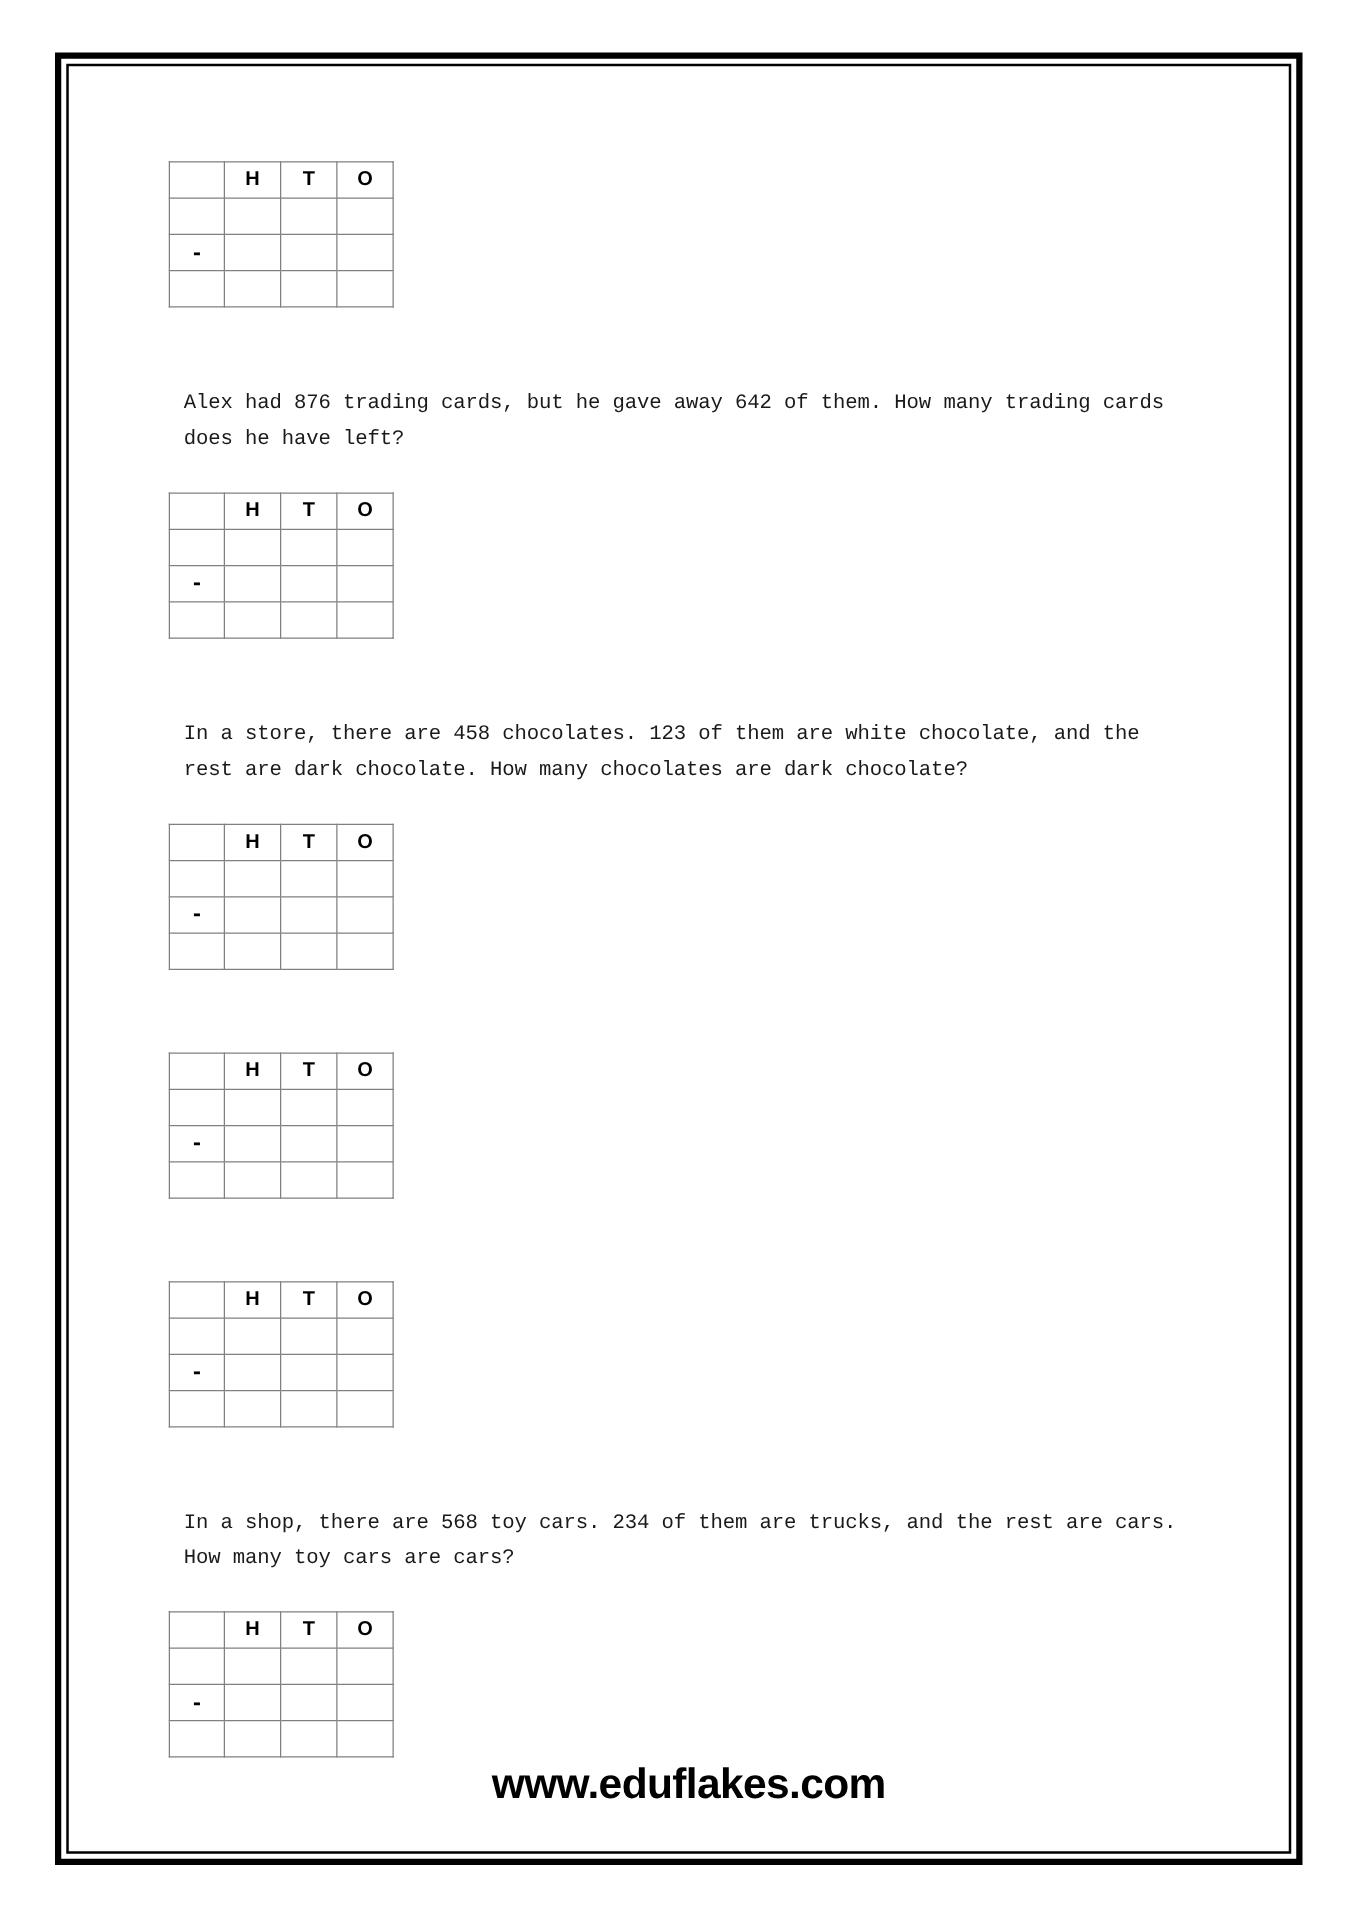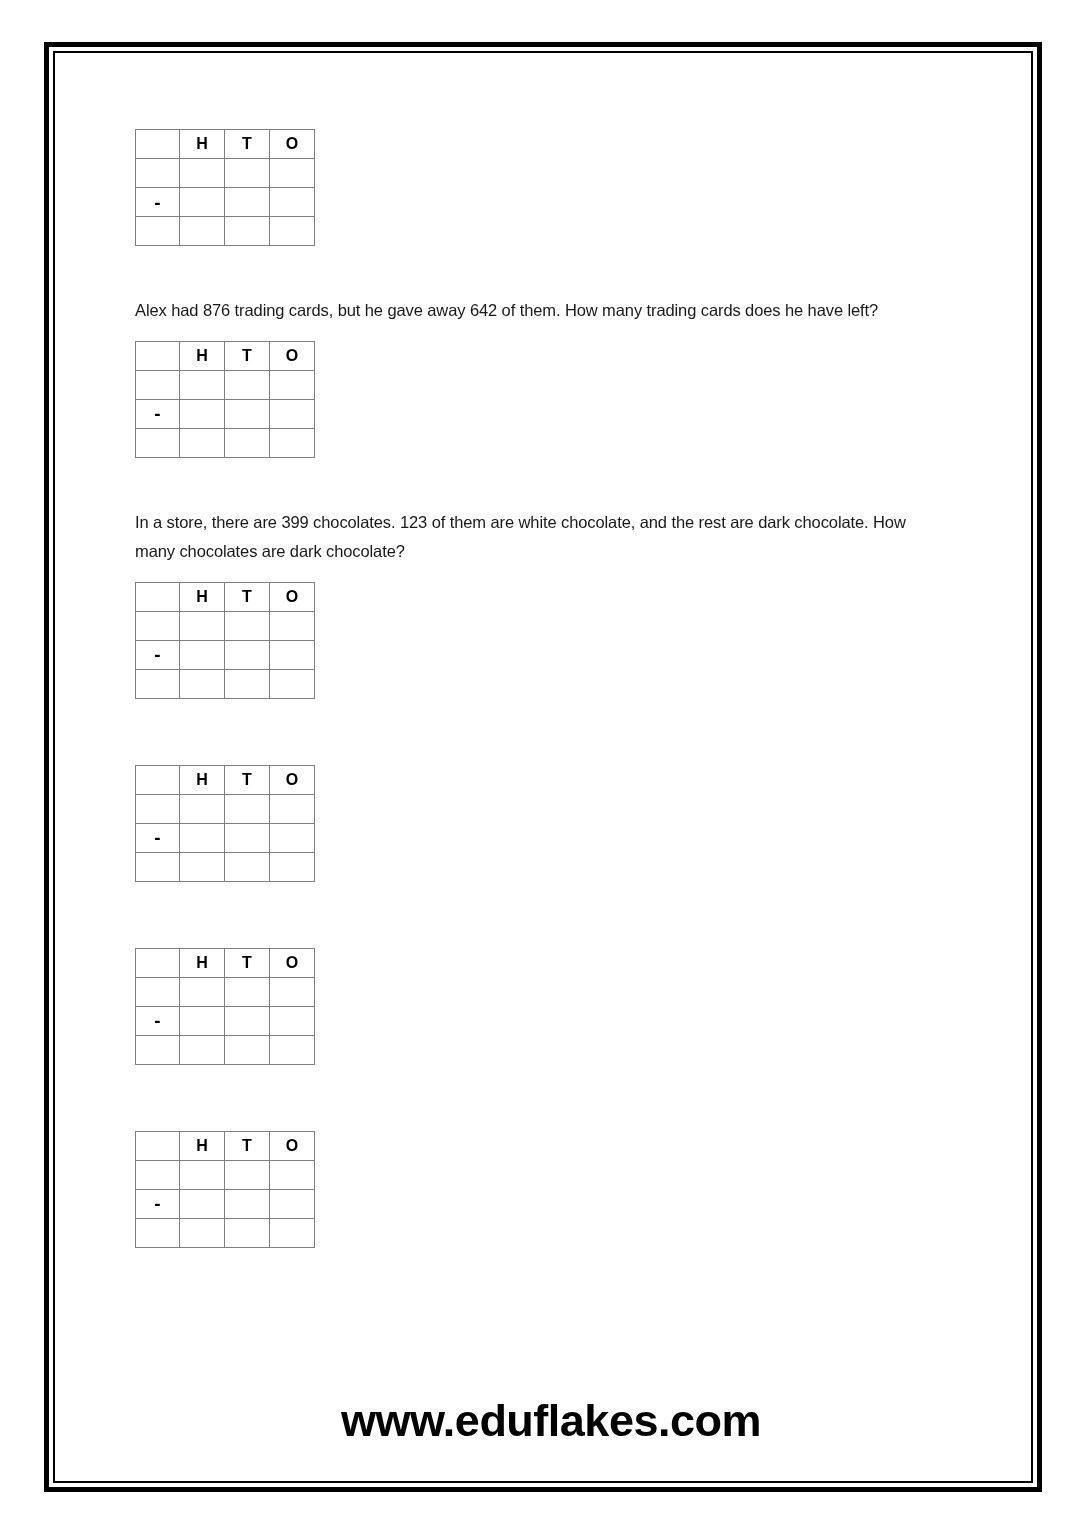--- a/index.html
+++ b/index.html
@@ -65,43 +65,43 @@
     line-height: 1;
   }
   .pv-table td.lead { width: 43px; }
   .pv-table td.op {
     font-size: 19px;
     font-weight: bold;
   }
 
   
   .question {
-    font-family: Liberation Sans, sans-serif;
+    font-family: Liberation Mono, monospace;
     font-size: 16.5px;
     line-height: 1.75;
     color: #1a1a1a;
     letter-spacing: -0.1px;
     max-width: 815px;
-    margin: 0;
+    margin: 12px;
   }
 
   
   .block { margin: 0; }
   .gap-after-table { height: 50px; }
   .gap-after-text  { height: 16px; }
 
   
   #site-footer {
     position: absolute;
     left: 16px;
     right: 0;
     bottom: 34px;
     text-align: center;
     font-family: "Liberation Sans", sans-serif;
-    font-size: 45px;
+    font-size: 34px;
     font-weight: bold;
     color: #000000;
     letter-spacing: -0.5px;
   }
 </style>
 </head>
 <body>
 
 <div id="page-frame-outer">
   <div id="page-frame-inner">
@@ -168,120 +168,121 @@
             <td></td>
             <td></td>
             <td></td>
           </tr>
         </tbody>
           </table>
       </div>
       <div class="gap-after-table"></div>
 
       <div class="block">
-        <p class="question">In a store, there are 399 chocolates. 123 of them are white chocolate, and the rest are dark chocolate. How many chocolates are dark chocolate?</p>
-        <div class="gap-after-text"></div>
-        <table class="pv-table">
-          <tbody>
-              <tr>
-            <td class="lead"></td>
-            <td>H</td>
-            <td>T</td>
-            <td>O</td>
-          </tr>
-          <tr>
-            <td class="lead"></td>
-            <td></td>
-            <td></td>
-            <td></td>
-          </tr>
-          <tr>
-            <td class="lead op">-</td>
-            <td></td>
-            <td></td>
-            <td></td>
-          </tr>
-          <tr>
-            <td class="lead"></td>
-            <td></td>
-            <td></td>
-            <td></td>
-          </tr>
-        </tbody>
-          </table>
-      </div>
-      <div class="gap-after-table"></div>
-
-      <div class="block">
-        <div class="gap-after-text"></div>
-        <table class="pv-table">
-          <tbody>
-              <tr>
-            <td class="lead"></td>
-            <td>H</td>
-            <td>T</td>
-            <td>O</td>
-          </tr>
-          <tr>
-            <td class="lead"></td>
-            <td></td>
-            <td></td>
-            <td></td>
-          </tr>
-          <tr>
-            <td class="lead op">-</td>
-            <td></td>
-            <td></td>
-            <td></td>
-          </tr>
-          <tr>
-            <td class="lead"></td>
-            <td></td>
-            <td></td>
-            <td></td>
-          </tr>
-        </tbody>
-          </table>
-      </div>
-      <div class="gap-after-table"></div>
-
-      <div class="block">
-        <div class="gap-after-text"></div>
-        <table class="pv-table">
-          <tbody>
-              <tr>
-            <td class="lead"></td>
-            <td>H</td>
-            <td>T</td>
-            <td>O</td>
-          </tr>
-          <tr>
-            <td class="lead"></td>
-            <td></td>
-            <td></td>
-            <td></td>
-          </tr>
-          <tr>
-            <td class="lead op">-</td>
-            <td></td>
-            <td></td>
-            <td></td>
-          </tr>
-          <tr>
-            <td class="lead"></td>
-            <td></td>
-            <td></td>
-            <td></td>
-          </tr>
-        </tbody>
-          </table>
-      </div>
-      <div class="gap-after-table"></div>
-
-      <div class="block">
+        <p class="question">In a store, there are 458 chocolates. 123 of them are white chocolate, and the rest are dark chocolate. How many chocolates are dark chocolate?</p>
+        <div class="gap-after-text"></div>
+        <table class="pv-table">
+          <tbody>
+              <tr>
+            <td class="lead"></td>
+            <td>H</td>
+            <td>T</td>
+            <td>O</td>
+          </tr>
+          <tr>
+            <td class="lead"></td>
+            <td></td>
+            <td></td>
+            <td></td>
+          </tr>
+          <tr>
+            <td class="lead op">-</td>
+            <td></td>
+            <td></td>
+            <td></td>
+          </tr>
+          <tr>
+            <td class="lead"></td>
+            <td></td>
+            <td></td>
+            <td></td>
+          </tr>
+        </tbody>
+          </table>
+      </div>
+      <div class="gap-after-table"></div>
+
+      <div class="block">
+        <div class="gap-after-text"></div>
+        <table class="pv-table">
+          <tbody>
+              <tr>
+            <td class="lead"></td>
+            <td>H</td>
+            <td>T</td>
+            <td>O</td>
+          </tr>
+          <tr>
+            <td class="lead"></td>
+            <td></td>
+            <td></td>
+            <td></td>
+          </tr>
+          <tr>
+            <td class="lead op">-</td>
+            <td></td>
+            <td></td>
+            <td></td>
+          </tr>
+          <tr>
+            <td class="lead"></td>
+            <td></td>
+            <td></td>
+            <td></td>
+          </tr>
+        </tbody>
+          </table>
+      </div>
+      <div class="gap-after-table"></div>
+
+      <div class="block">
+        <div class="gap-after-text"></div>
+        <table class="pv-table">
+          <tbody>
+              <tr>
+            <td class="lead"></td>
+            <td>H</td>
+            <td>T</td>
+            <td>O</td>
+          </tr>
+          <tr>
+            <td class="lead"></td>
+            <td></td>
+            <td></td>
+            <td></td>
+          </tr>
+          <tr>
+            <td class="lead op">-</td>
+            <td></td>
+            <td></td>
+            <td></td>
+          </tr>
+          <tr>
+            <td class="lead"></td>
+            <td></td>
+            <td></td>
+            <td></td>
+          </tr>
+        </tbody>
+          </table>
+      </div>
+      <div class="gap-after-table"></div>
+
+      <div class="block">
+        <p class="question">In a shop, there are 568 toy cars. 234 of them are trucks, and the rest are cars. How many toy cars are cars?</p>
         <div class="gap-after-text"></div>
         <table class="pv-table">
           <tbody>
               <tr>
             <td class="lead"></td>
             <td>H</td>
             <td>T</td>
             <td>O</td>
           </tr>
           <tr>

